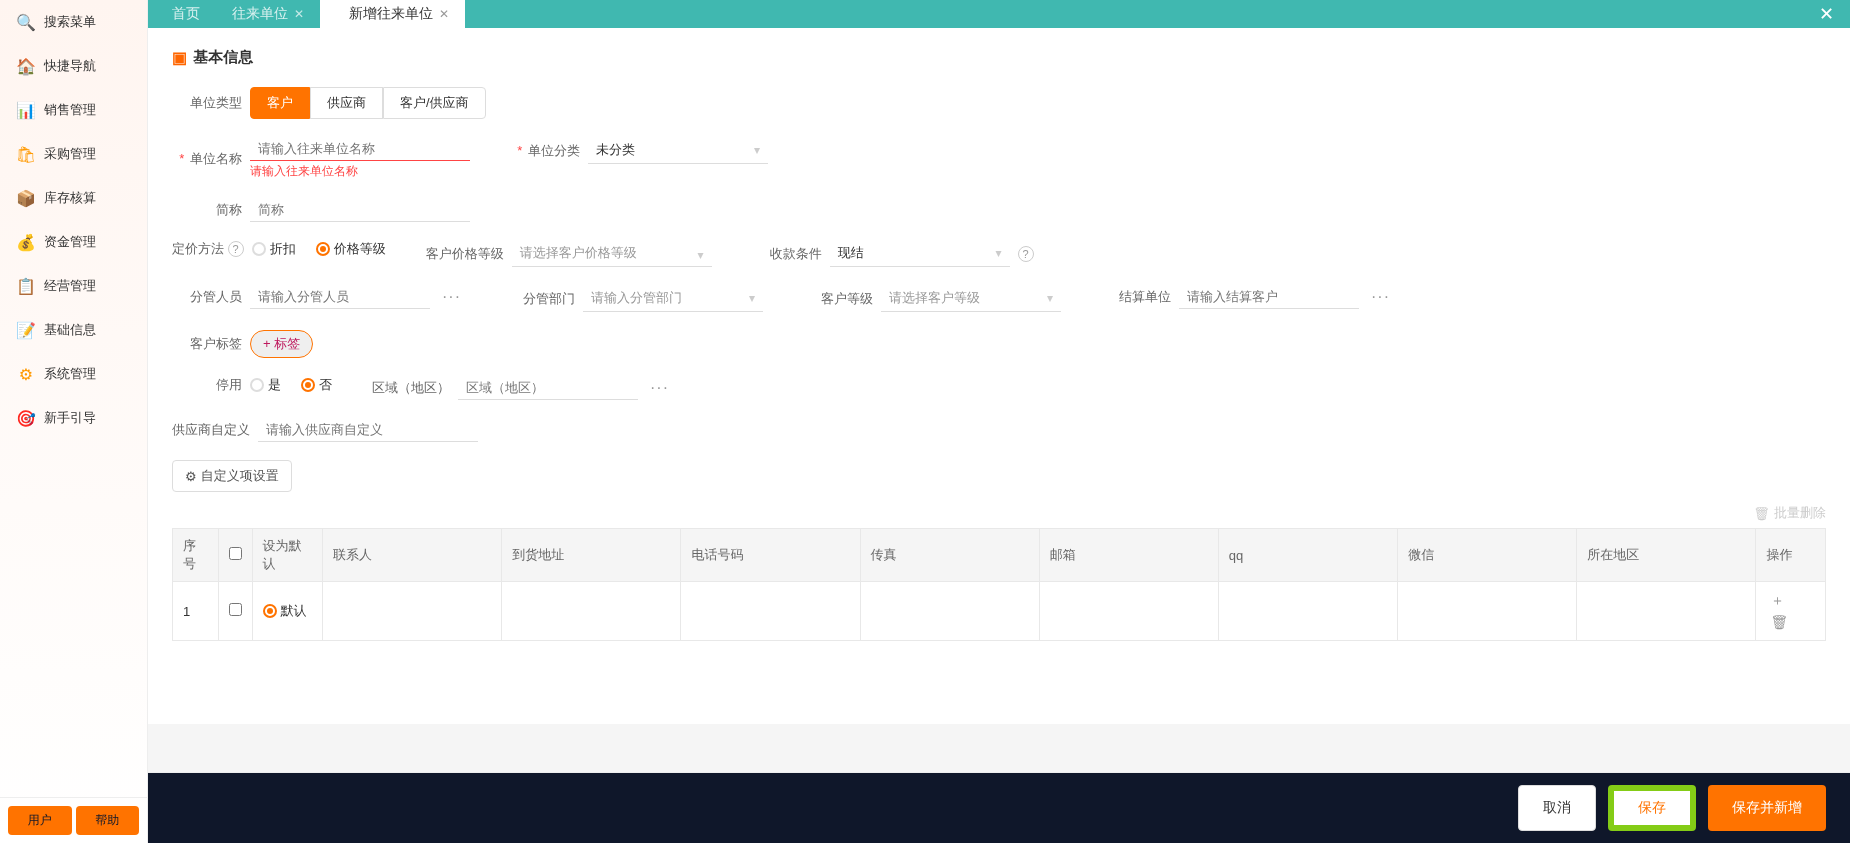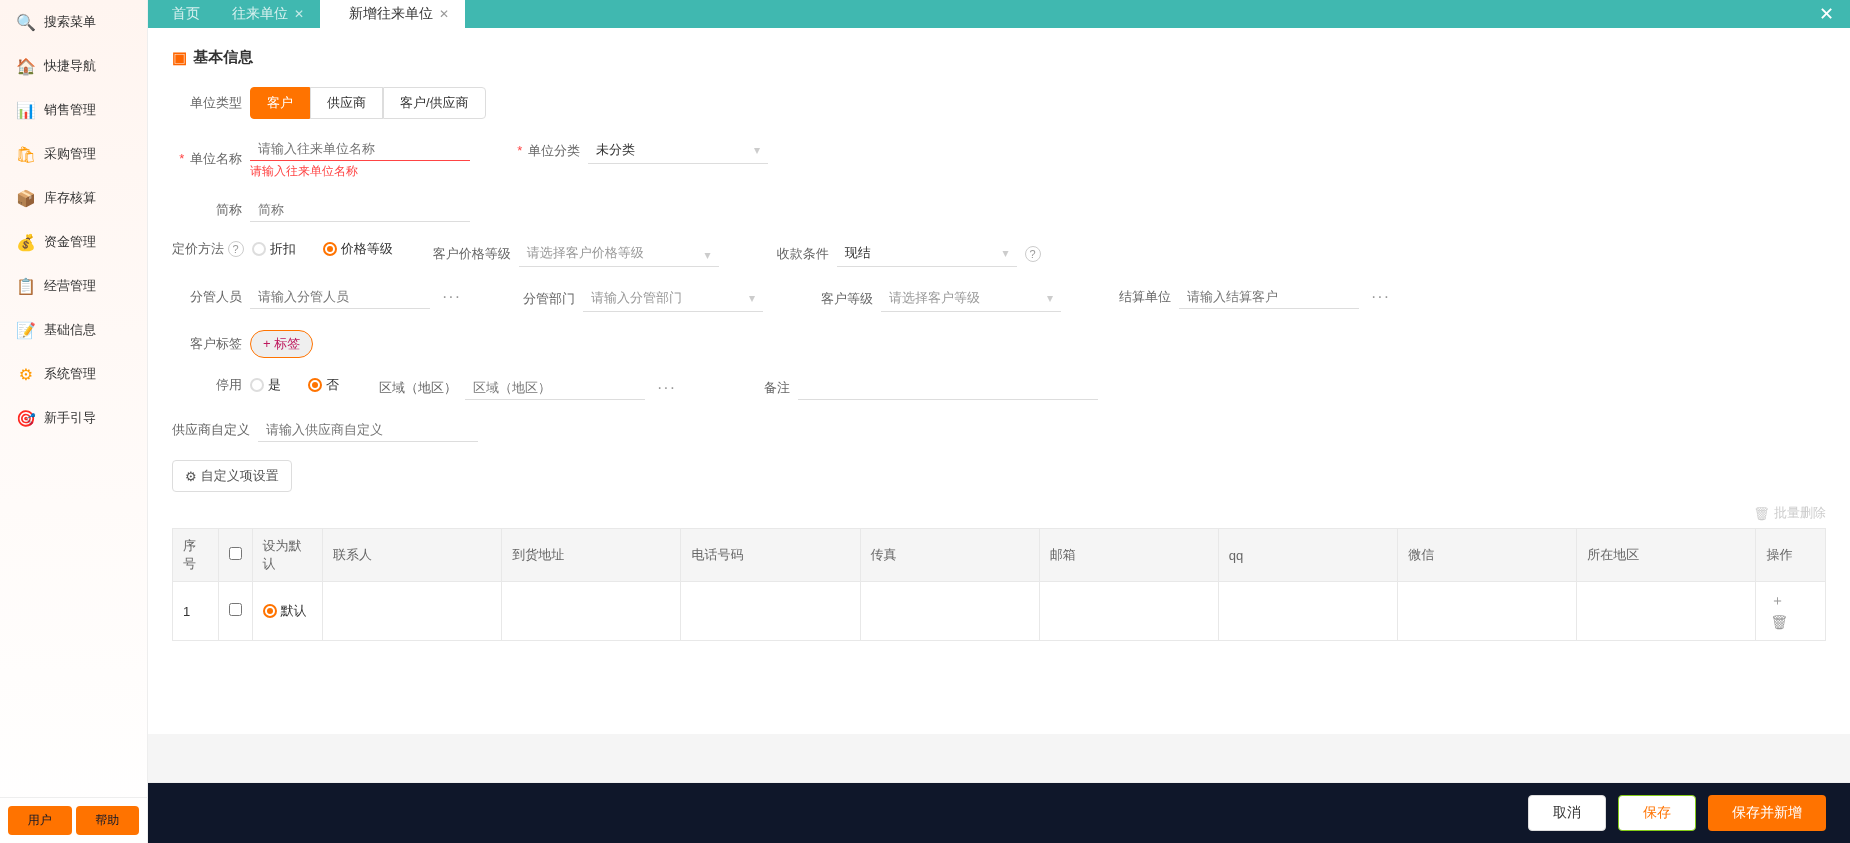--- a/index.html
+++ b/index.html
@@ -179,21 +179,21 @@
     .btn-group-item.active {
       background: #ff7300;
       color: #fff;
       border-color: #ff7300;
     }
 
     
     .radio-group {
       display: flex;
       align-items: center;
-      gap: 27px;
+      gap: 20px;
     }
     .radio-item {
       display: flex;
       align-items: center;
       gap: 4px;
       cursor: pointer;
       font-size: 13px;
       color: #333;
     }
     .radio-circle {
@@ -335,21 +335,21 @@
       padding: 8px 24px;
       border: 1px solid #ddd;
       background: #fff;
       color: #333;
       border-radius: 4px;
       cursor: pointer;
       font-size: 14px;
     }
     .btn-save {
       padding: 8px 24px;
-      border: 1px solid #84cc16;
+      border: 6px solid #84cc16;
       background: #fff;
       color: #ff7300;
       border-radius: 4px;
       cursor: pointer;
       font-size: 14px;
     }
     .btn-save-new {
       padding: 8px 24px;
       border: none;
       background: #ff7300;
@@ -576,24 +576,20 @@
           <div class="radio-item">
             <div class="radio-circle checked"></div>
             <span>否</span>
           </div>
         </div>
       </div>
       <div class="form-field">
         <span class="field-label">区域（地区）</span>
         <input class="form-input" type="text" style="width: 180px;" placeholder="区域（地区）">
         <span class="dots-btn">···</span>
-      </div>
-      <div class="form-field">
-        <span class="field-label">备注</span>
-        <input class="form-input" type="text" style="width: 300px;">
       </div>
     </div>
 
     <div class="form-row">
       <div class="form-field">
         <span class="field-label">供应商自定义</span>
         <input class="form-input" type="text" style="width: 220px;" placeholder="请输入供应商自定义">
       </div>
     </div>
 

